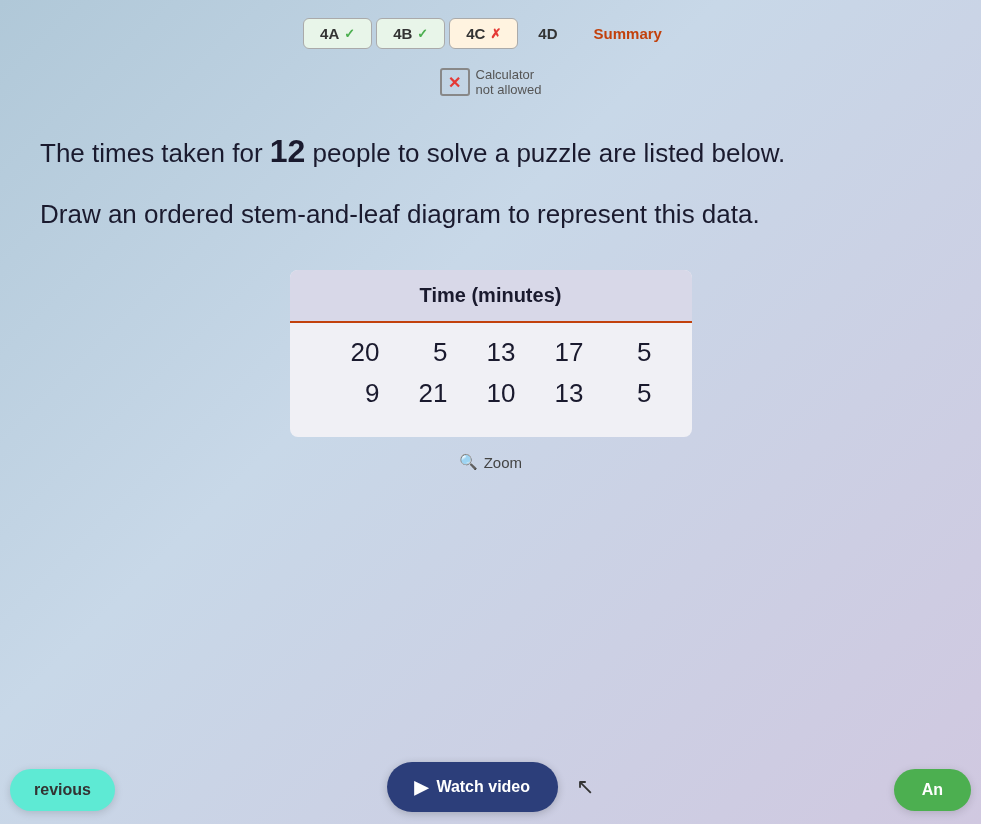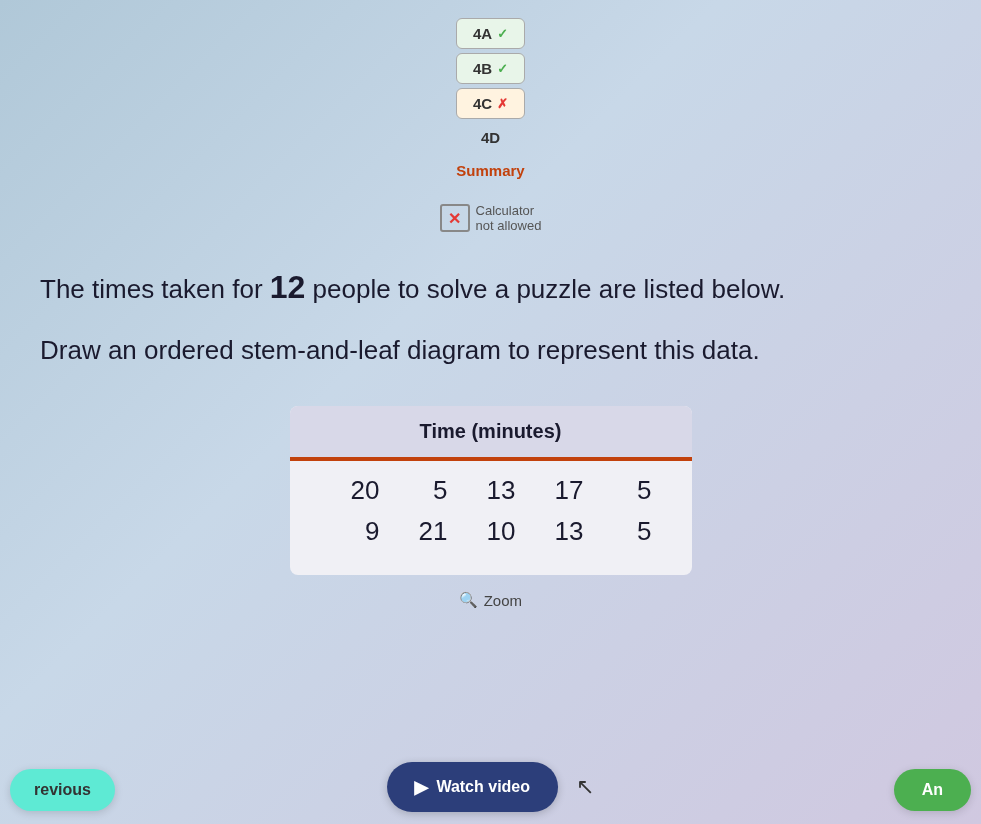--- a/index.html
+++ b/index.html
@@ -13,21 +13,20 @@
       position: relative;
     }
 
     
     .top-nav {
       display: flex;
       justify-content: center;
       align-items: center;
       gap: 4px;
       padding-top: 18px;
-      flex-direction: column;
     }
 
     .tab {
       padding: 6px 16px;
       border-radius: 6px;
       font-size: 15px;
       font-weight: 600;
       display: flex;
       align-items: center;
       gap: 5px;
@@ -146,21 +145,21 @@
       min-width: 320px;
     }
 
     .table-header {
       background: #d8d8e8;
       text-align: center;
       padding: 14px 60px;
       font-size: 20px;
       font-weight: 700;
       color: #1a1a2e;
-      border-bottom: 4px solid #c2410c;
+      border-bottom: 2px solid #c2410c;
     }
 
     .table-body {
       padding: 14px 40px 18px 40px;
       margin-left: 12px;
     }
 
     .data-row {
       display: flex;
       gap: 30px;

